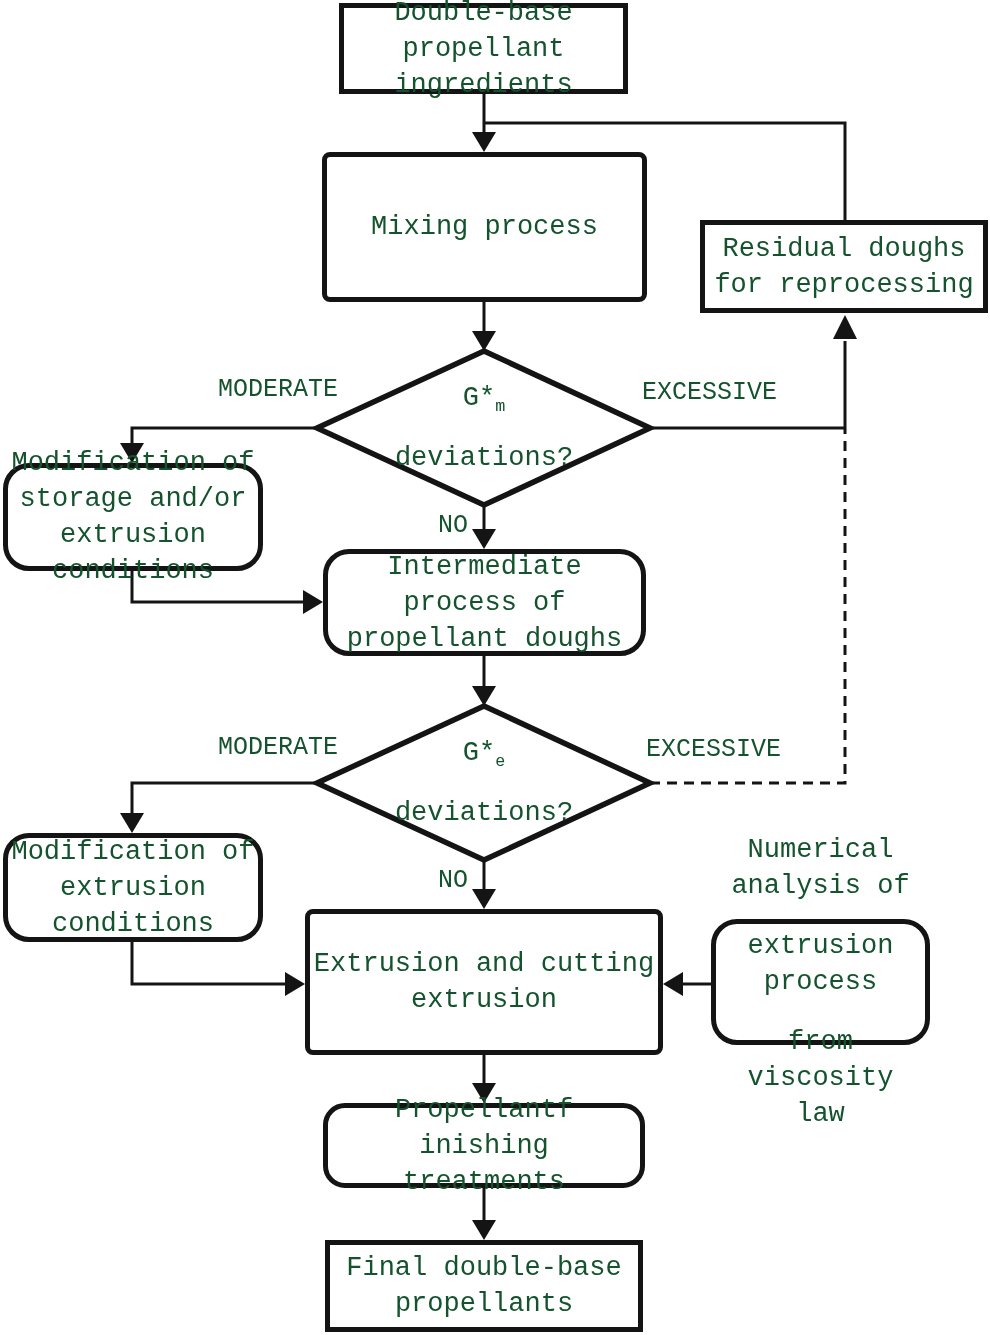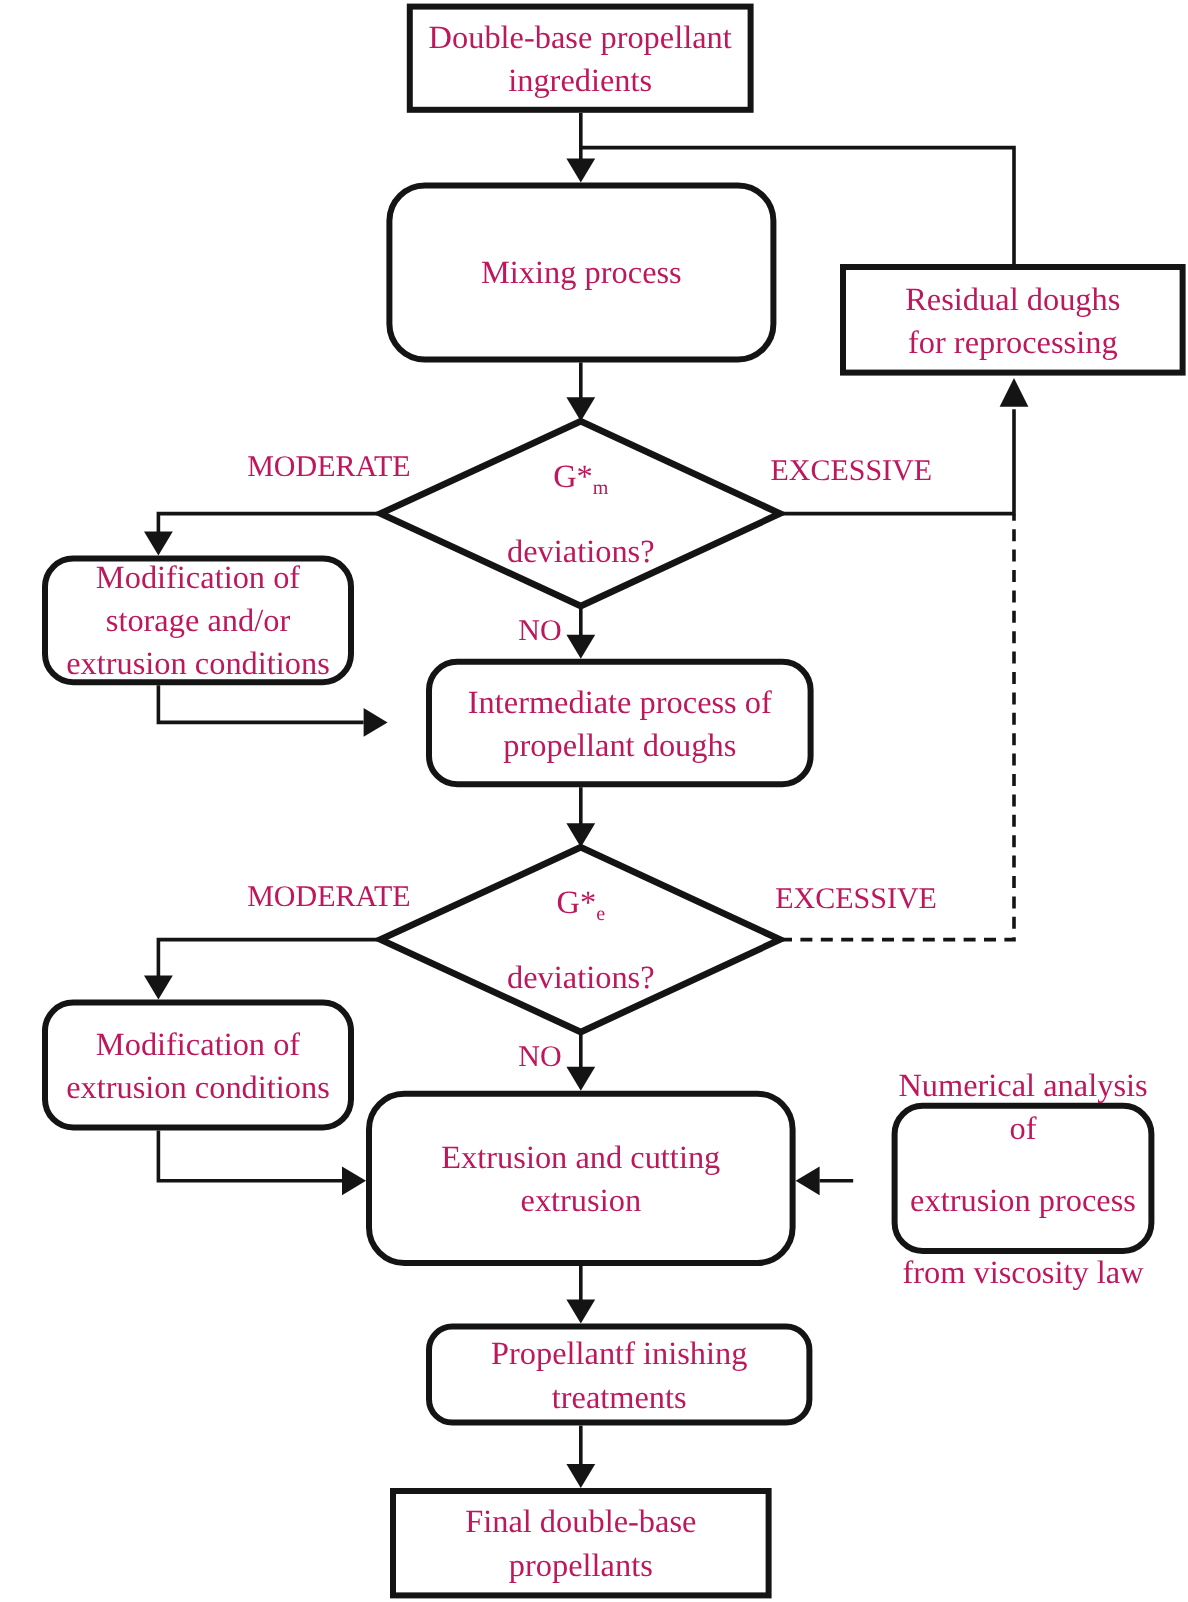--- a/index.html
+++ b/index.html
@@ -5,22 +5,22 @@
   html, body {
     margin: 0;
     padding: 0;
     background: #ffffff;
   }
   .canvas {
     position: relative;
     width: 990px;
     height: 1335px;
     background: #ffffff;
-    font-family: Liberation Serif, serif;
-    color: #be185d;
+    font-family: Liberation Mono, monospace;
+    color: #14532d;
     overflow: hidden;
   }
   .wires {
     position: absolute;
     left: 0;
     top: 0;
   }
   .node {
     position: absolute;
     box-sizing: border-box;
@@ -29,22 +29,22 @@
     display: flex;
     flex-direction: column;
     align-items: center;
     justify-content: center;
     text-align: center;
     font-size: 27px;
     line-height: 36px;
     z-index: 2;
   }
   .node.sharp { border-radius: 0; }
-  .node.round-lg { border-radius: 32px; }
-  .node.round-md { border-radius: 26px; margin-left: 32px; }
+  .node.round-lg { border-radius: 8px; }
+  .node.round-md { border-radius: 26px; }
   .dtext {
     position: absolute;
     display: flex;
     flex-direction: column;
     align-items: center;
     justify-content: center;
     text-align: center;
     font-size: 27px;
     line-height: 36px;
     z-index: 3;

